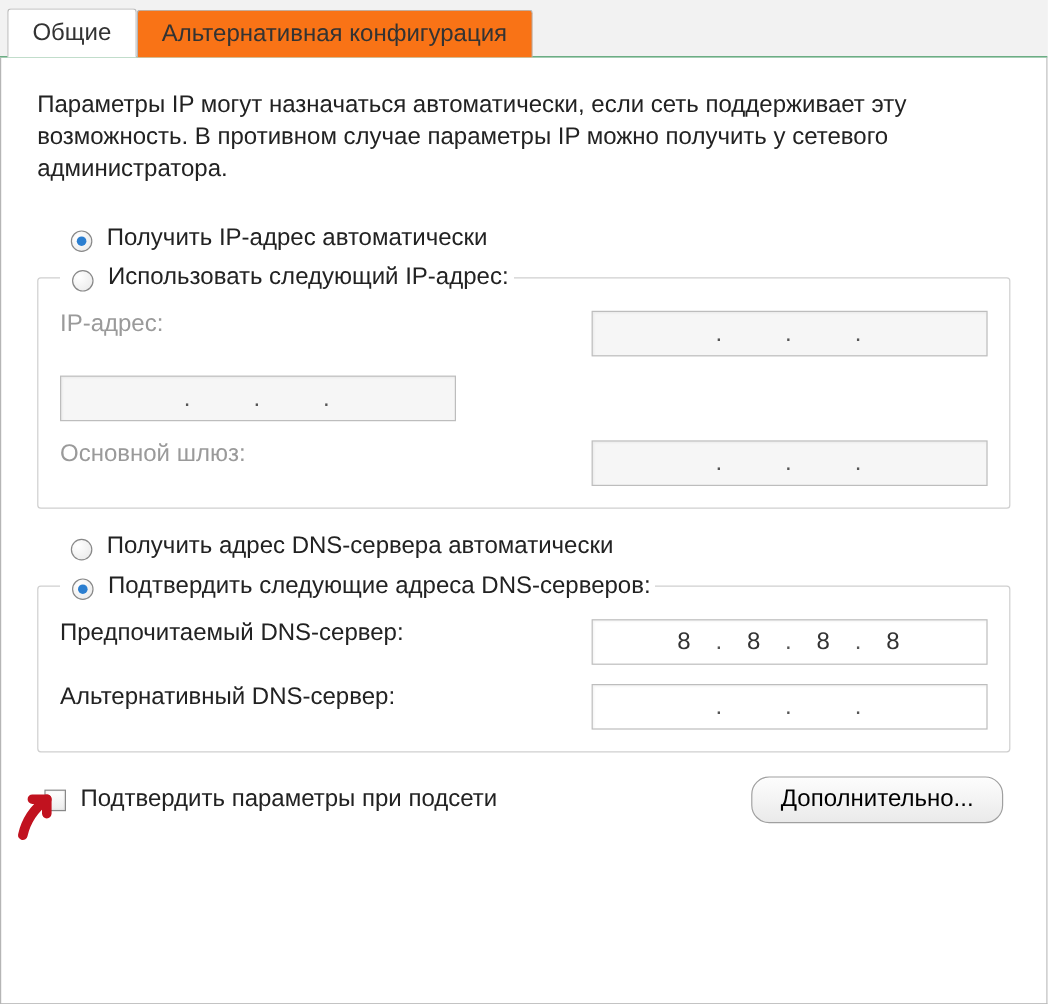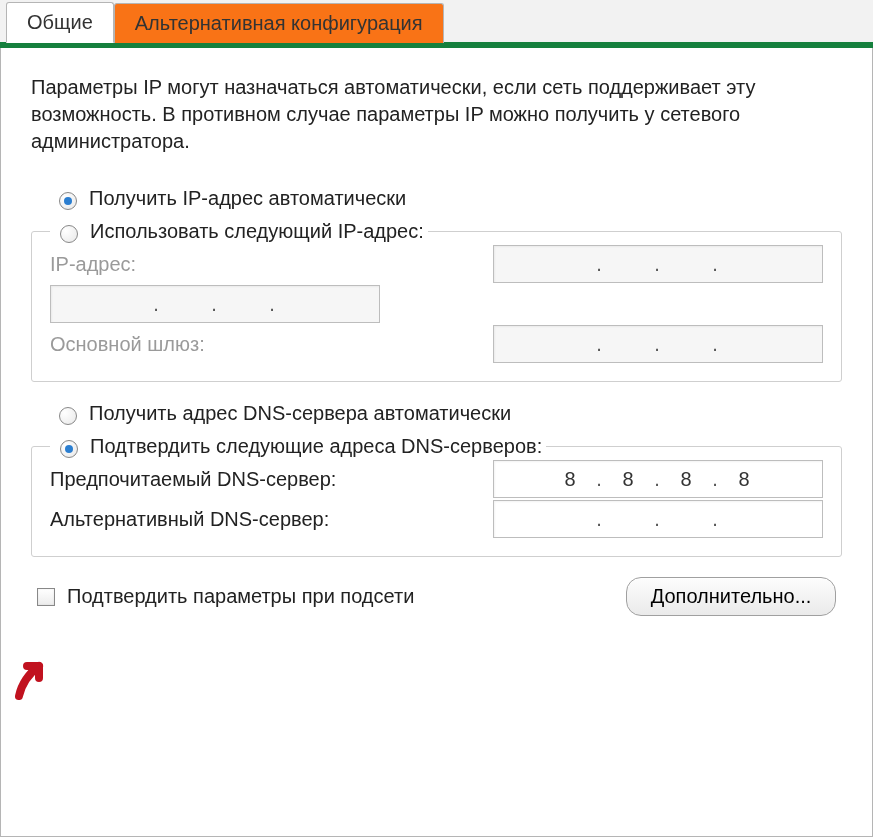--- a/index.html
+++ b/index.html
@@ -10,21 +10,21 @@
     font-size: 20px;
     background: #f2f2f2;
     color: #222;
     overflow: hidden;
   }
   .tab-strip {
     display: flex;
     align-items: flex-end;
     height: 48px;
     padding-left: 6px;
-    border-bottom: 6px solid #15803d;
+    border-bottom: 1px solid #15803d;
     position: relative;
   }
   .tab {
     padding: 8px 20px 8px 20px;
     border: 1px solid #b5b5b5;
     border-bottom: none;
     background: #f97316;
     margin-right: 0px;
     border-top-left-radius: 3px;
     border-top-right-radius: 3px;
@@ -84,23 +84,22 @@
   }
   fieldset.group legend {
     padding: 0 4px;
   }
   .legend-inner {
     display: flex;
     align-items: flex-end;
   }
   .field-row {
     display: flex;
-    align-items: center;
     justify-content: space-between;
-    margin-top: 2px;
+    margin-top: 16px;
   }
   .field-row.disabled .label {
     color: #9a9a9a;
   }
   .field-row .label {
     flex: 1;
   }
   .ip-input {
     width: 330px;
     height: 38px;

